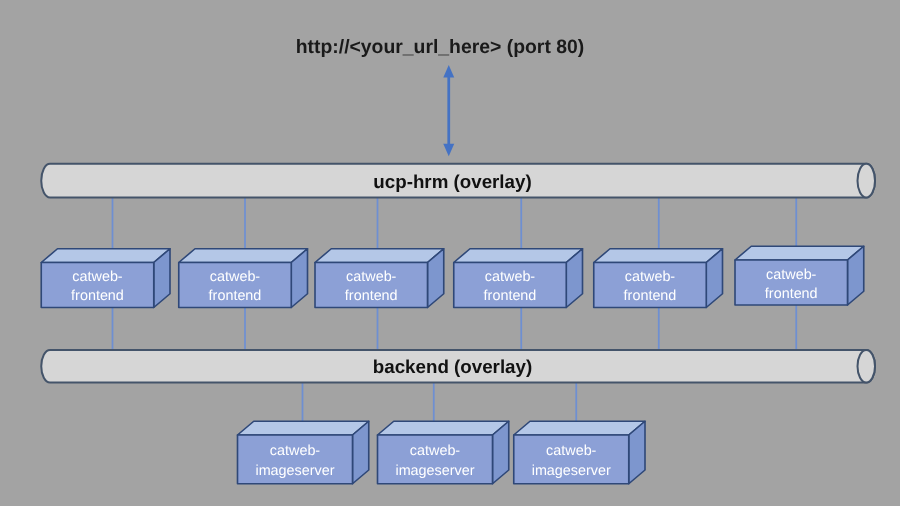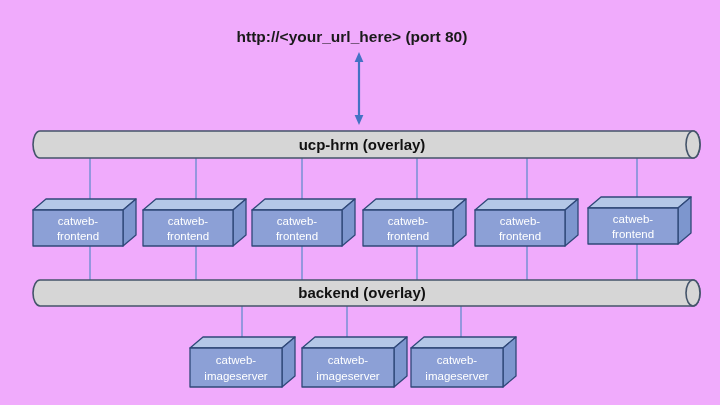--- a/index.html
+++ b/index.html
@@ -1,20 +1,20 @@
 <!DOCTYPE html>
 <html style="--arrow: #4472C4; --connector: #6E8FD2; --cylinder_fill: #D6D6D6; --cylinder_stroke: #44546A; --network_text: #111111; --node_front: #8CA0D6; --node_top: #B4C7E7; --node_side: #7D96CE; --node_stroke: #2F4878; --node_text: #FFFFFF; --title_text: #1A1A1A;"><head>
 <meta charset="utf-8">
 <style>
   html, body { margin: 0; padding: 0; background: #ffffff; }
   #canvas {
     position: relative;
     width: 720px;
     height: 405px;
-    background: #f0abfc;
+    background: #a3a3a3;
     overflow: hidden;
     font-family: "Liberation Sans", sans-serif;
   }
   svg text { font-family: "Liberation Sans", sans-serif; }
 
   .url-label {
     font-size: 15.5px;
     font-weight: 700;
     fill: var(--title_text, #1a1a1a);
     text-anchor: middle;

